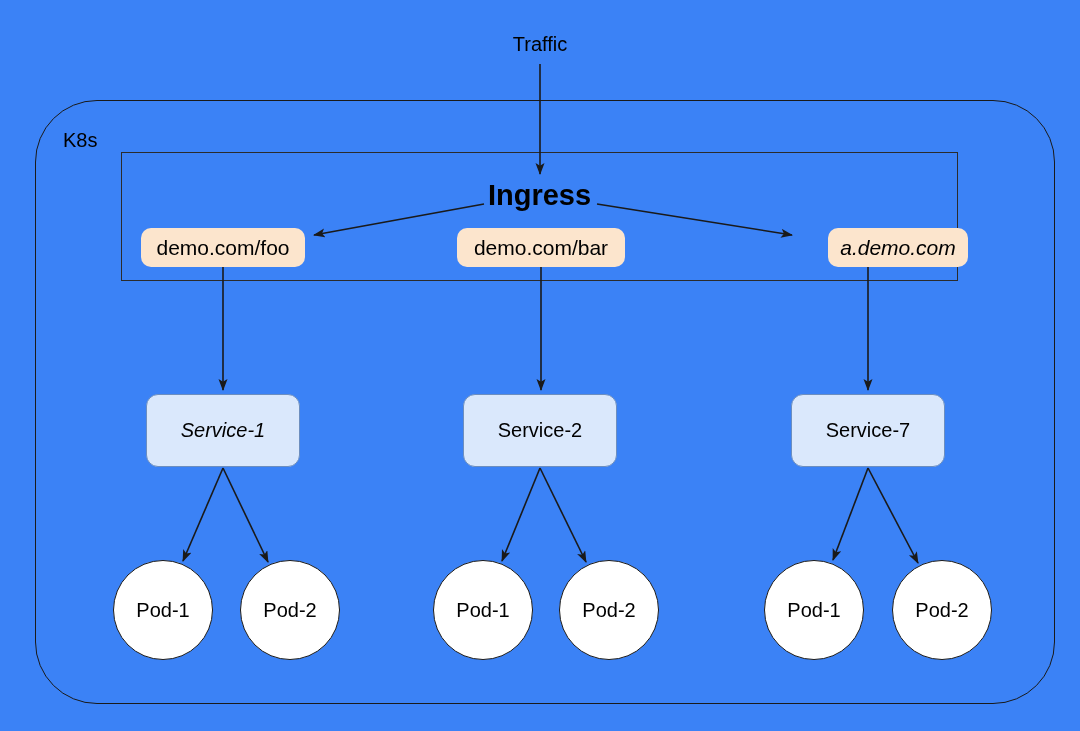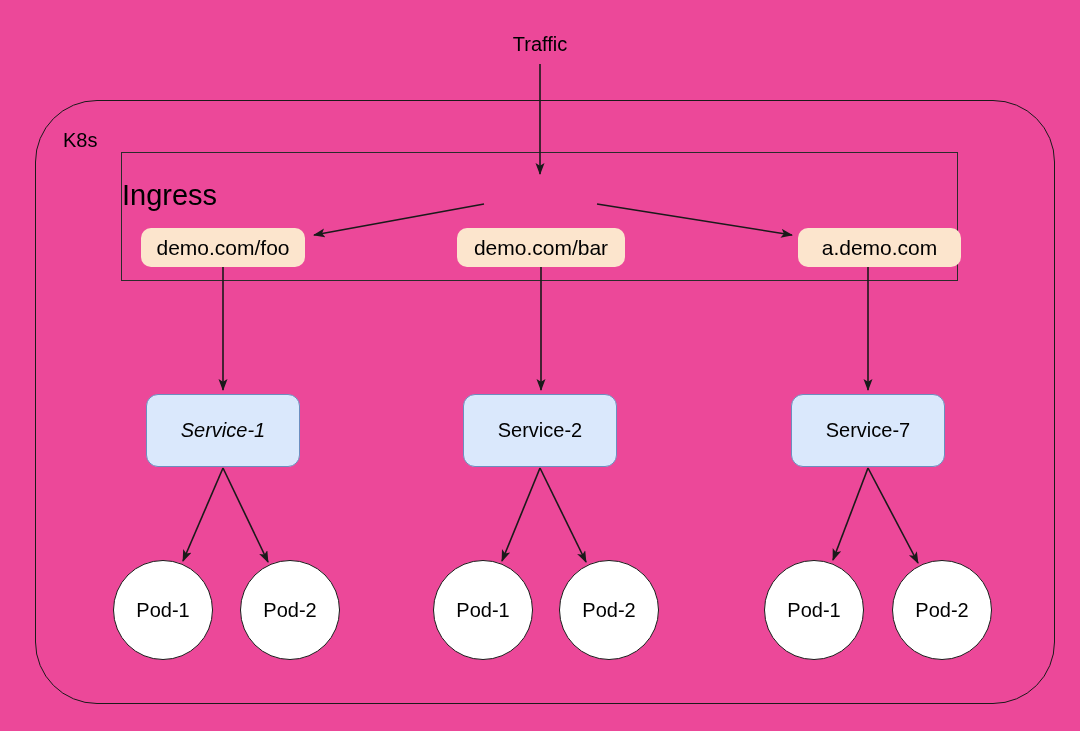--- a/index.html
+++ b/index.html
@@ -3,50 +3,50 @@
 <meta charset="utf-8">
 <style>
   :root{
     --route-bg:#fce5cd;
     --service-bg:#dae8fc;
     --service-border:#6c8ebf;
     --line-color:#1a1a1a;
   }
   html,body{margin:0;padding:0;background:#ffffff;}
   .canvas{
-    position:relative;width:1080px;height:731px;background:#ec4899;overflow:hidden;
+    position:relative;width:1080px;height:731px;background:#3b82f6;overflow:hidden;
     font-family:"Liberation Sans","DejaVu Sans",sans-serif;color:#000;
   }
   .node{position:absolute;box-sizing:border-box;}
   .traffic-label{
     left:490px;top:31px;width:100px;height:26px;
     text-align:center;font-size:20px;line-height:26px;
   }
   .cluster{
     left:35px;top:100px;width:1020px;height:604px;
     border:1.6px solid var(--line-color);border-radius:62px;background:transparent;
   }
   .cluster-label{
     position:absolute;left:27px;top:28px;font-size:20px;line-height:22px;
   }
   .ingress-box{
     left:121px;top:152px;width:837px;height:129px;
     border:1.5px solid #2b2b2b;background:transparent;
   }
   .ingress-title{
-    position:absolute;left:0;top:26px;width:100%;text-align:left;
-    font-size:29px;line-height:32px;
+    position:absolute;left:0;top:26px;width:100%;text-align:center;
+    font-size:29px;line-height:32px;font-weight:bold;
   }
   .route{
     top:228px;height:39px;background:var(--route-bg);
     text-align:center;font-size:21px;line-height:39px;z-index:3;border-radius:10px;
   }
   .route.r0{left:141px;width:164px;}
   .route.r1{left:457px;width:168px;}
-  .route.r2{left:798px;width:163px;}
+  .route.r2{left:828px;width:140px;font-style:italic;}
   .service{
     top:394px;width:154px;height:73px;
     background:var(--service-bg);border:1.5px solid var(--service-border);
     border-radius:12px;display:flex;align-items:center;justify-content:center;
     font-size:20px;z-index:3;
   }
   .service.s0{left:146px;font-style:italic;}
   .service.s1{left:463px;}
   .service.s2{left:791px;}
   .pod{

